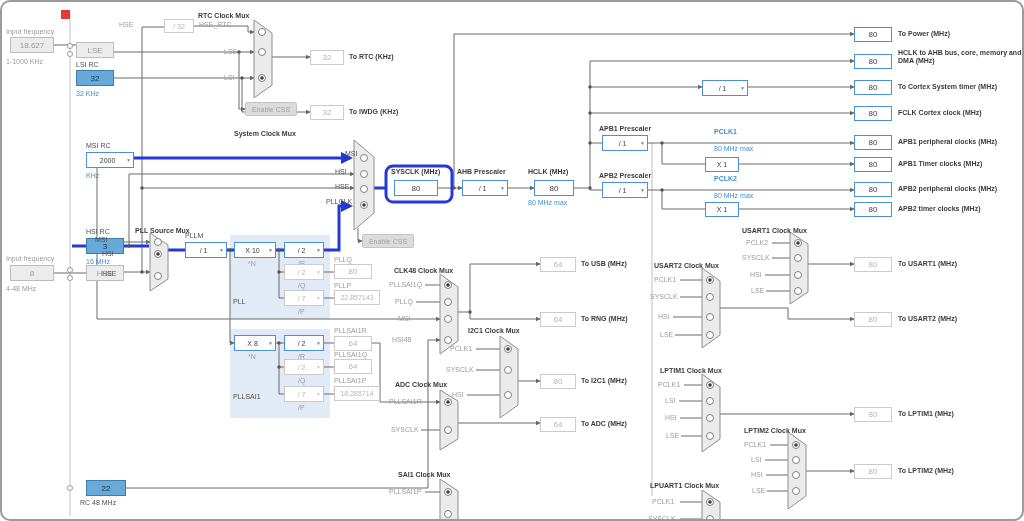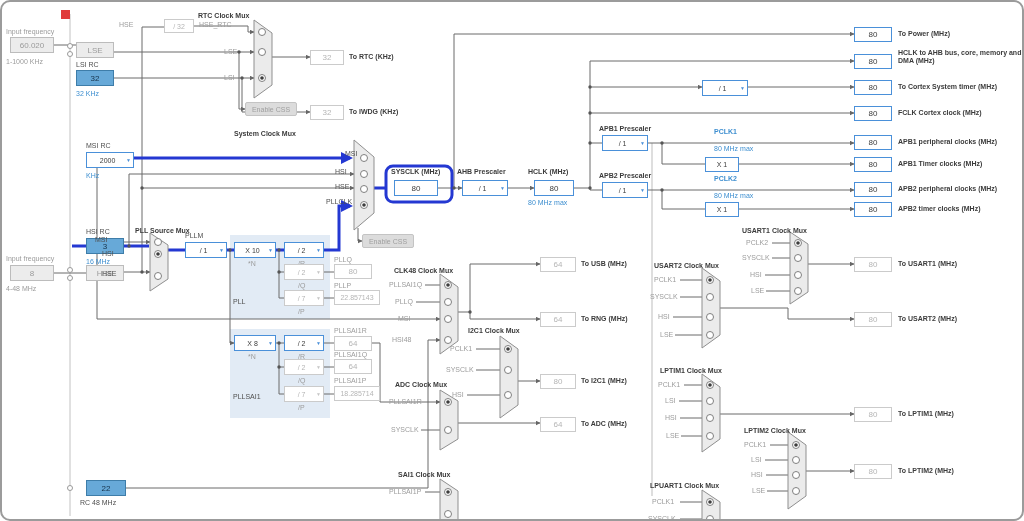--- a/index.html
+++ b/index.html
@@ -243,21 +243,21 @@
       <circle cx="794" cy="489" r="3.5"></circle>
 
       <circle cx="708" cy="500" r="3.5"></circle>
       <circle cx="708" cy="500" r="1.8" fill="#3c3c3c" stroke="none"></circle>
       <circle cx="708" cy="517" r="3.5"></circle>
     </g>
   </svg>
 
   <div class="marker" style="left:59px;top:8px;width:9px;height:9px"></div>
   <div class="lbl g" style="left:4px;top:26px">Input frequency</div>
-  <div class="box fill-gray" style="left:8px;top:35px;width:44px;height:16px">60.020</div>
+  <div class="box fill-gray" style="left:8px;top:35px;width:44px;height:16px">18.627</div>
   <div class="lbl g" style="left:4px;top:56px">1-1000 KHz</div>
   <div class="box fill-gray" style="left:74px;top:40px;width:38px;height:16px">LSE</div>
   <div class="lbl" style="left:74px;top:59px">LSI RC</div>
   <div class="box fill-blue" style="left:74px;top:68px;width:38px;height:16px">32</div>
   <div class="lbl blue" style="left:74px;top:88px">32 KHz</div>
   <div class="lbl" style="left:84px;top:140px">MSI RC</div>
   <div class="dd" style="left:84px;top:150px;width:48px;height:16px">
     <span class="t">2000</span>
     <span class="c">▼</span>
   </div>

